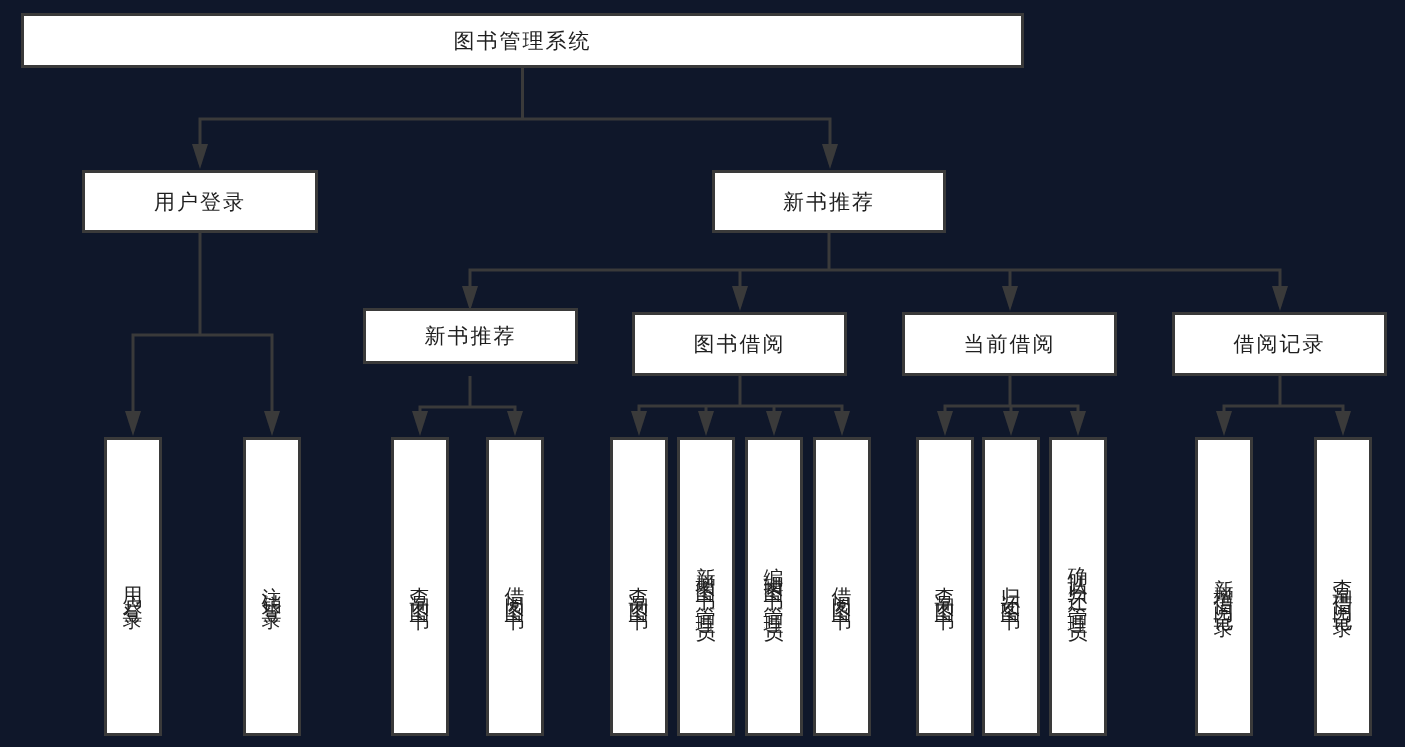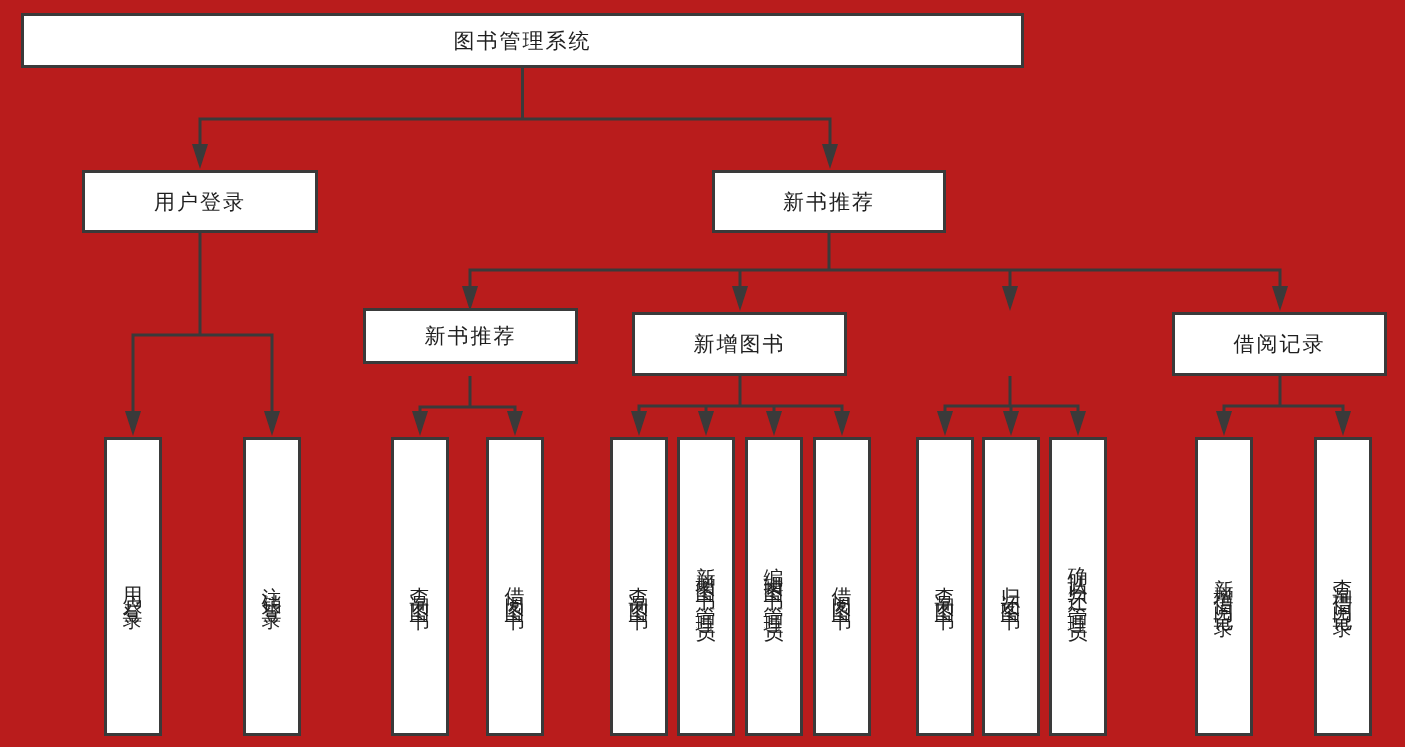--- a/index.html
+++ b/index.html
@@ -1,20 +1,20 @@
 <!DOCTYPE html>
 <html><head>
 <meta charset="utf-8">
 <style>
   html, body { margin: 0; padding: 0; background: #ffffff; }
   .stage {
     position: relative;
     width: 1405px;
     height: 747px;
-    background: #b91c1c;
+    background: #0f172a;
     font-family: "Liberation Sans", "DejaVu Sans", sans-serif;
     overflow: hidden;
   }
   .connectors {
     position: absolute;
     left: 0; top: 0;
     width: 1405px; height: 747px;
   }
   .node {
     position: absolute;
@@ -102,21 +102,24 @@
     <span>用户登录</span>
   </div>
   <div class="node h" style="left:712px;top:170px;width:234px;height:63px">
     <span>新书推荐</span>
   </div>
 
   <div class="node h" style="left:363px;top:308px;width:215px;height:56px">
     <span>新书推荐</span>
   </div>
   <div class="node h" style="left:632px;top:312px;width:215px;height:64px">
-    <span>新增图书</span>
+    <span>图书借阅</span>
+  </div>
+  <div class="node h" style="left:902px;top:312px;width:215px;height:64px">
+    <span>当前借阅</span>
   </div>
   <div class="node h" style="left:1172px;top:312px;width:215px;height:64px">
     <span>借阅记录</span>
   </div>
 
   <div class="node v" style="left:104px;top:437px;width:58px;height:299px">
     <span>用户登录</span>
   </div>
   <div class="node v" style="left:243px;top:437px;width:58px;height:299px">
     <span>注销登录</span>

